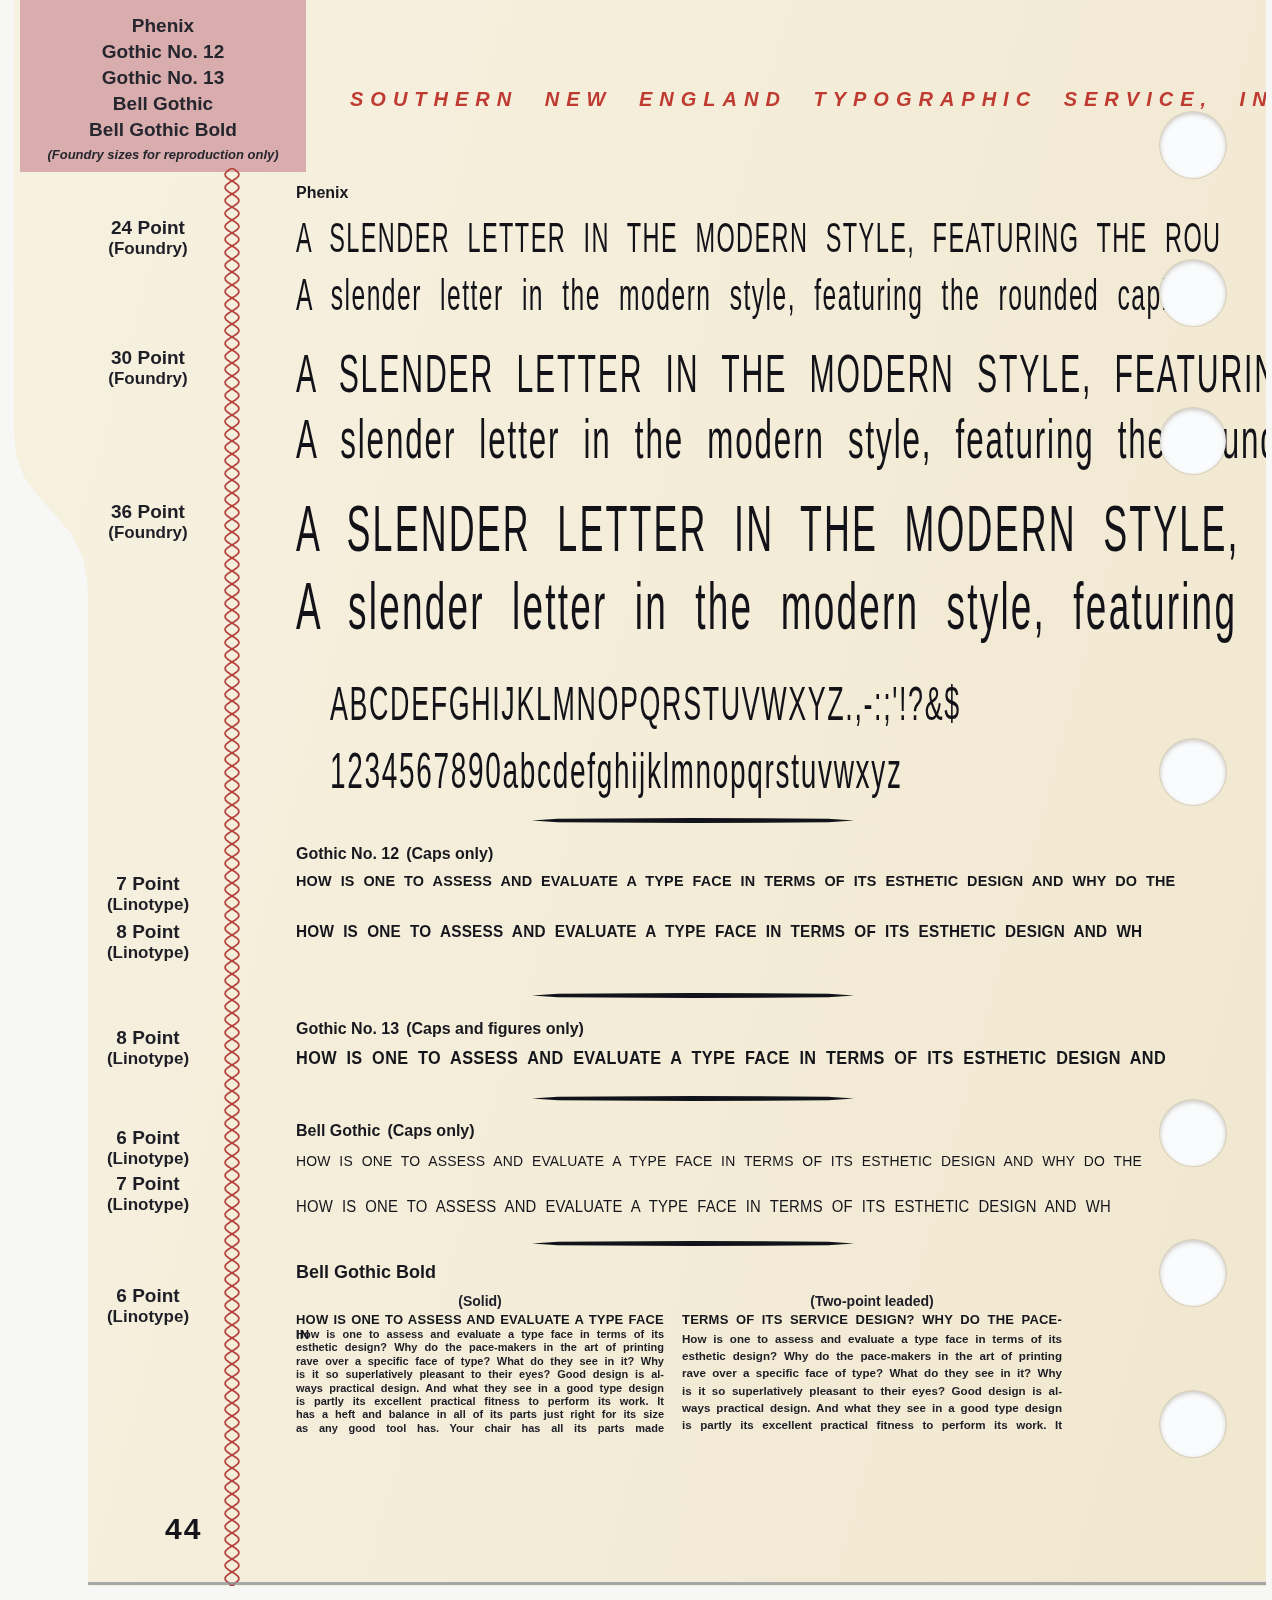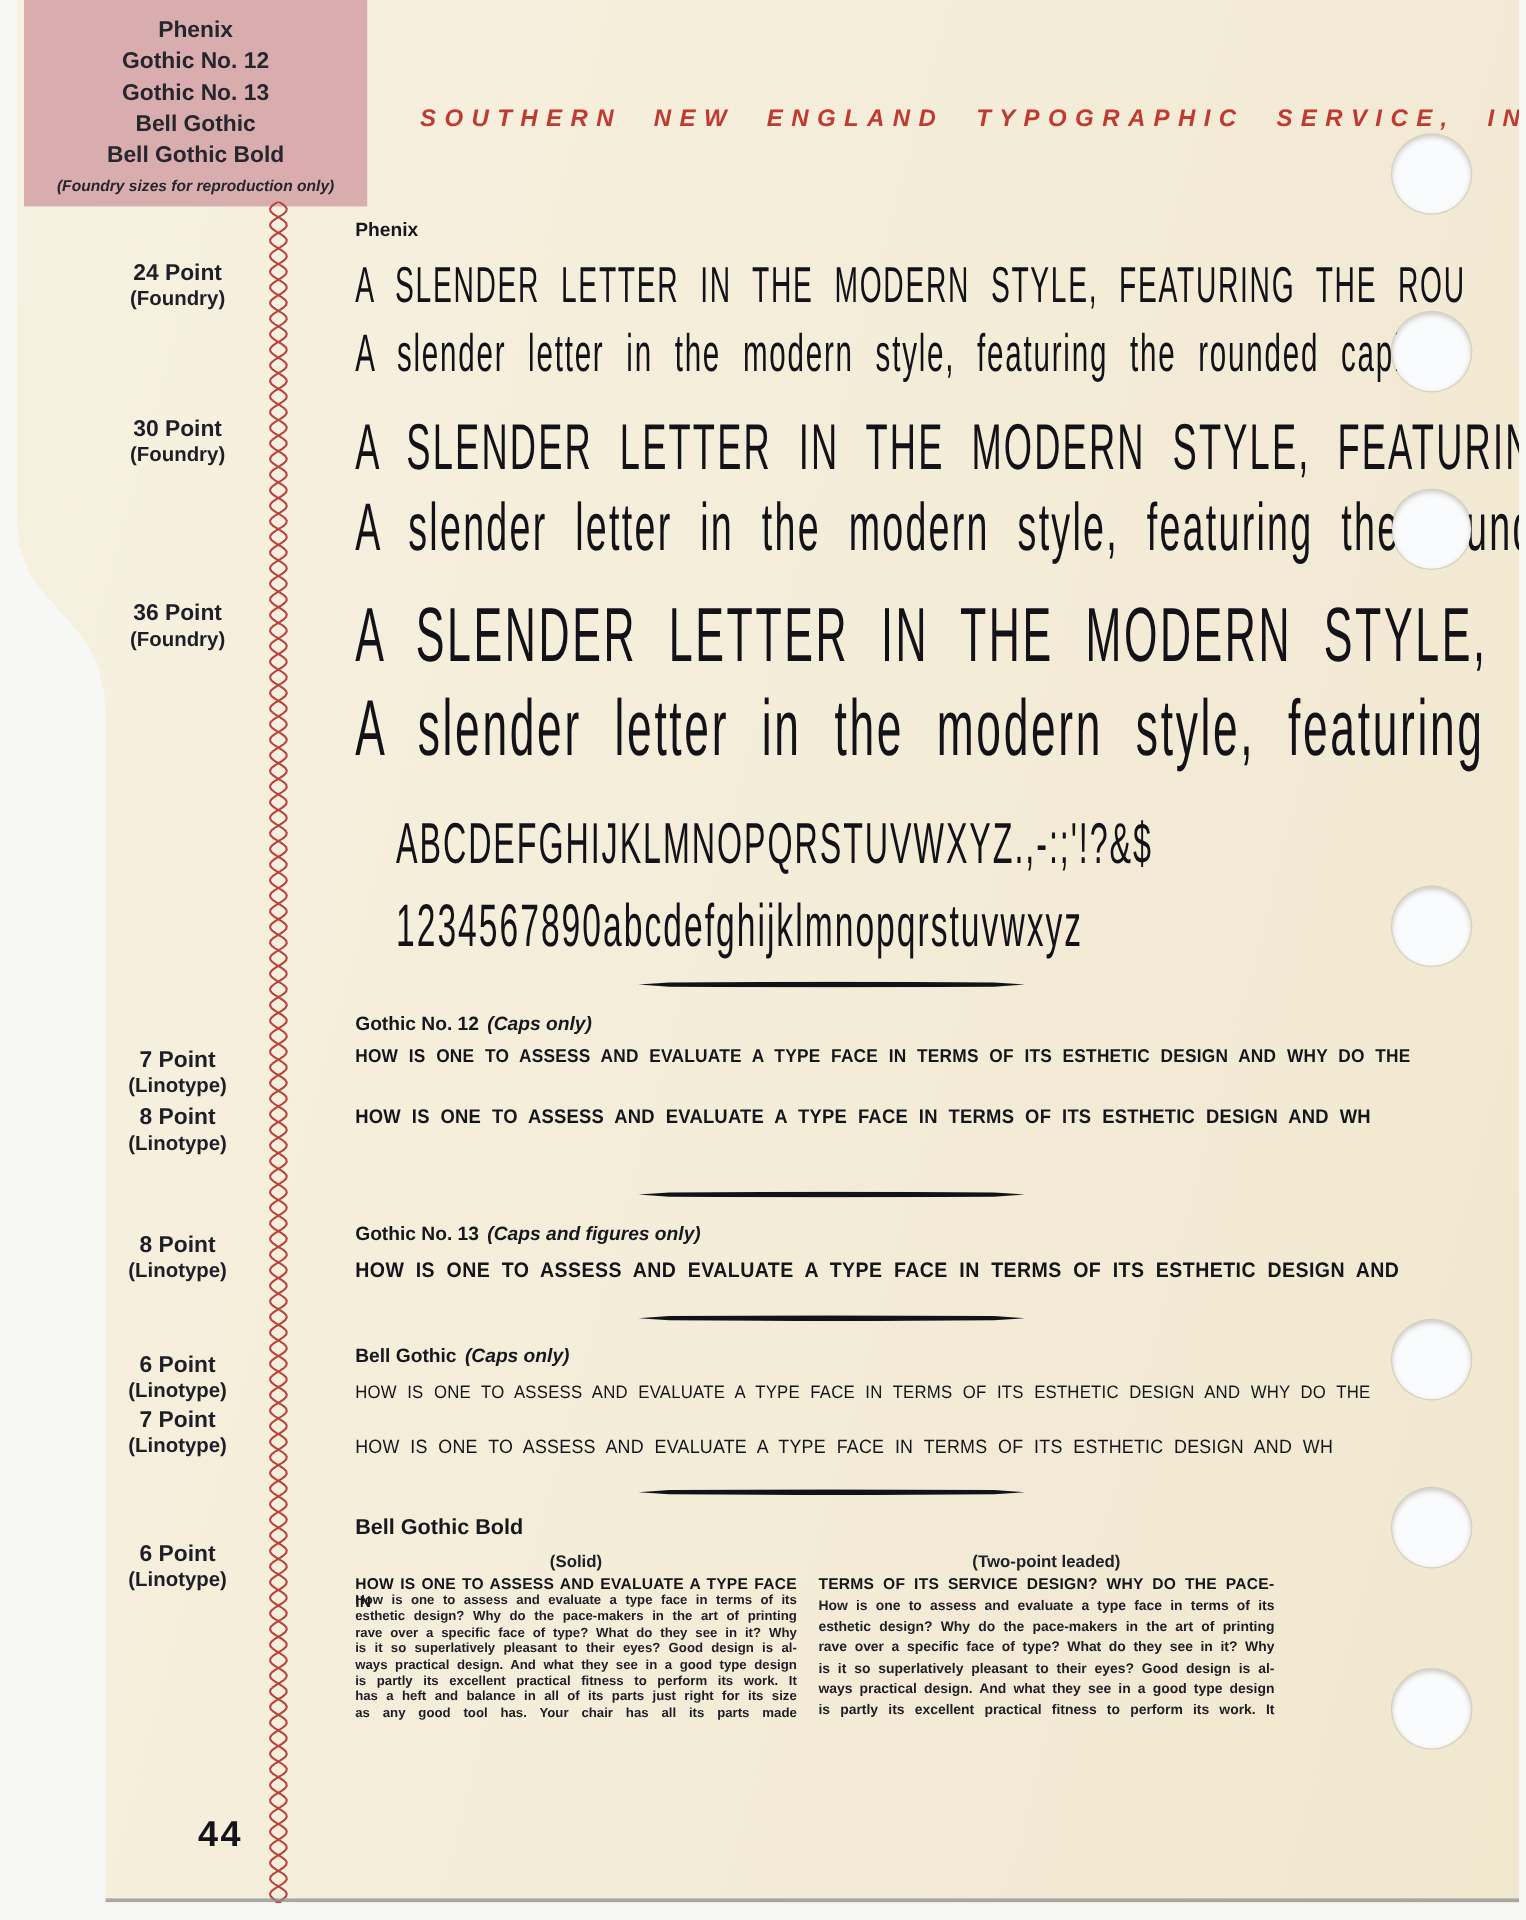--- a/index.html
+++ b/index.html
@@ -34,21 +34,21 @@
     letter-spacing:7px;word-spacing:14px;white-space:nowrap;
   }
   
   .rope{position:absolute;left:218px;top:168px;width:28px;height:1420px;}
   
   .size-label{position:absolute;left:83px;width:130px;text-align:center;}
   .sl-size{font-weight:bold;font-size:19px;line-height:23px;color:#1e1e26;}
   .sl-src{font-weight:bold;font-size:17px;line-height:20px;color:#1e1e26;}
   
   .sec-label{position:absolute;left:296px;font-weight:bold;font-size:16px;color:#17171e;white-space:nowrap;}
-  .sec-label .qual{font-style:italic;margin-left:7px;}
+  .sec-label .qual{margin-left:7px;}
   
   .spec{position:absolute;left:296px;white-space:nowrap;color:#121218;
         transform-origin:left top;transform:scaleX(.56);
         letter-spacing:.06em;word-spacing:.4em;font-weight:normal;}
   .alpha{left:330px;}
   
   .crow{position:absolute;left:296px;white-space:nowrap;color:#15151c;
         font-weight:bold;letter-spacing:.2px;word-spacing:5px;
         transform-origin:left top;transform:scaleX(.93);}
   .crow.light{font-weight:normal;}

